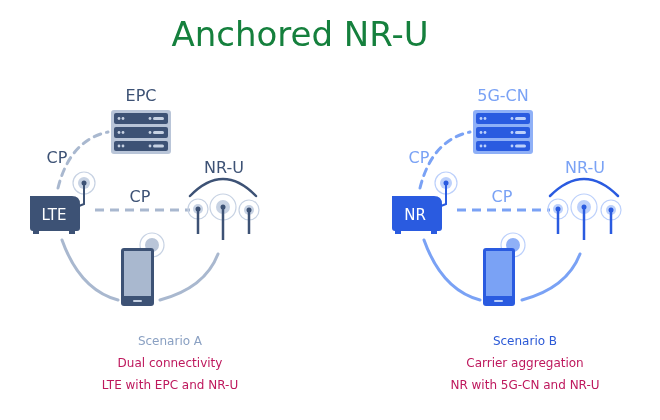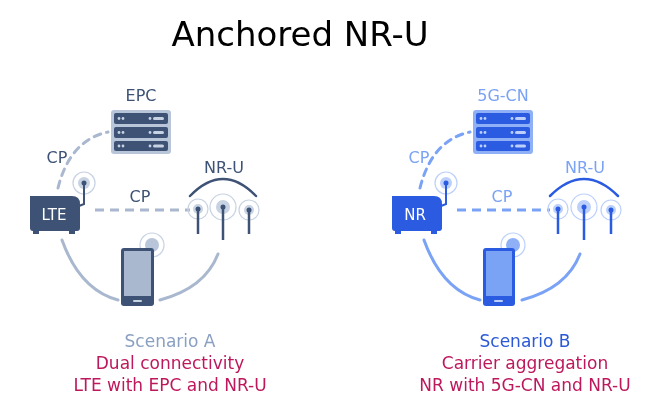--- a/index.html
+++ b/index.html
@@ -1,19 +1,19 @@
 <!DOCTYPE html>
 <html><head>
 <meta charset="utf-8">
 <style>
   html,body{margin:0;padding:0;background:#fff;}
   body{width:660px;height:420px;position:relative;overflow:hidden;font-family:"DejaVu Sans","Liberation Sans",sans-serif;}
-  #title{position:absolute;left:0;top:14px;width:600px;text-align:center;font-size:34px;color:#000000;letter-spacing:0px;}
+  #title{position:absolute;left:0;top:14px;width:600px;text-align:center;font-size:34px;color:#15803d;letter-spacing:0px;}
   svg{position:absolute;left:0;top:0;}
-  .caption{position:absolute;width:300px;text-align:center;font-size:17px;line-height:22px;}
+  .caption{position:absolute;width:300px;text-align:center;font-size:12px;line-height:22px;}
   .cap-a{left:20px;top:330px;}
   .cap-b{left:375px;top:330px;}
   .cap-title-a{color:#8aa0c2;}
   .cap-title-b{color:#2b59d6;}
   .cap-line{color:#be185d;}
   .lbl{font-family:"DejaVu Sans","Liberation Sans",sans-serif;font-size:16px;}
 </style>
 </head>
 <body>
 

